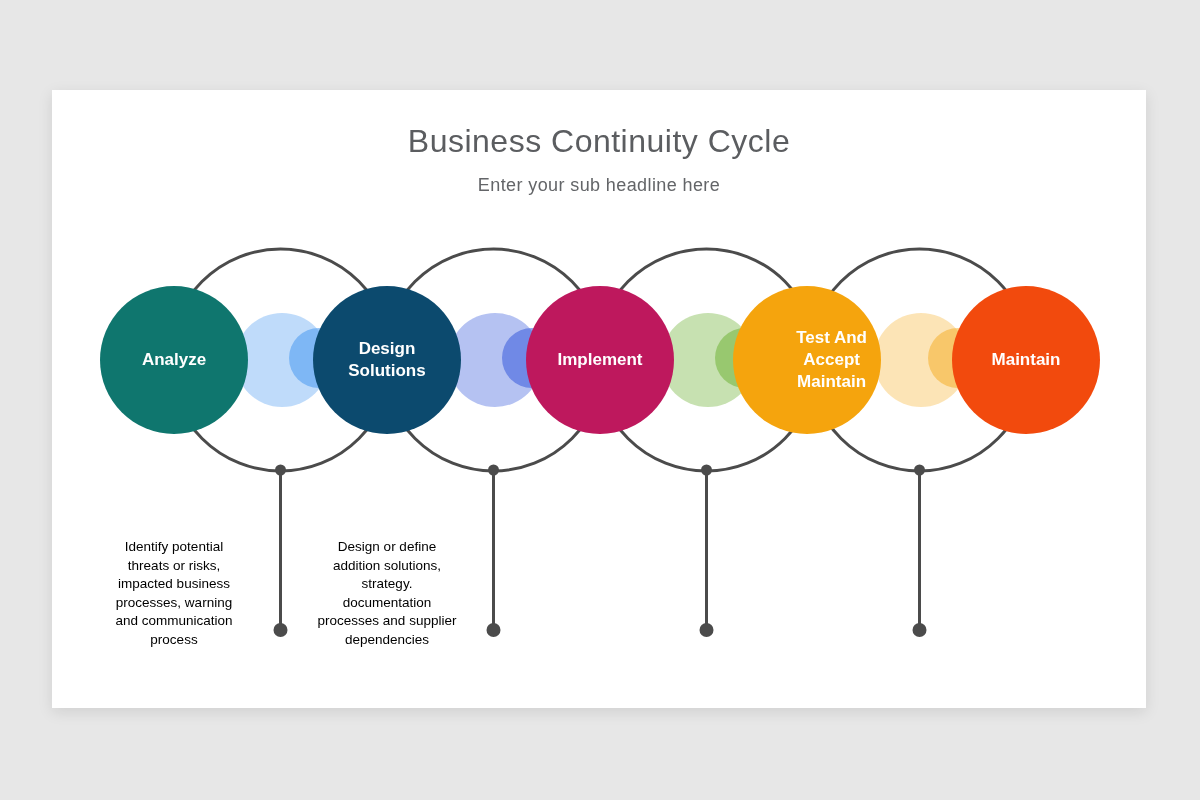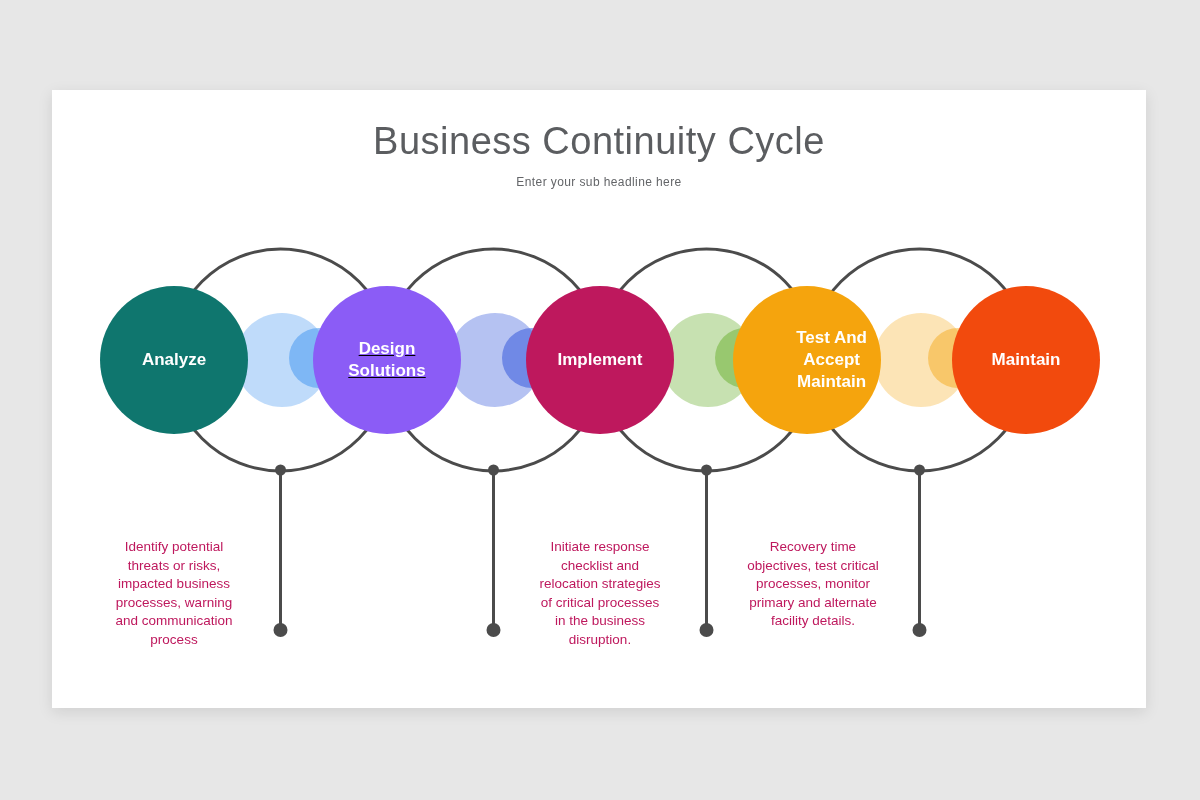--- a/index.html
+++ b/index.html
@@ -12,48 +12,48 @@
   .stage-wrap { position: relative; width: 1200px; height: 800px; }
   .card {
     position: absolute; left: 52px; top: 90px;
     width: 1094px; height: 618px;
     background: #ffffff;
     box-shadow: 0 4px 14px rgba(0,0,0,0.10);
   }
   .title {
     position: absolute; top: 30px; left: 0; width: 100%;
     text-align: center;
-    font-size: 38px; line-height: 42px; font-weight: 400;
+    font-size: 32px; line-height: 42px; font-weight: 400;
     color: #5b5d60; letter-spacing: 0.5px;
   }
   .subtitle {
     position: absolute; top: 85px; left: 0; width: 100%;
     text-align: center;
-    font-size: 12px; color: #636568; letter-spacing: 0.4px;
+    font-size: 18px; color: #636568; letter-spacing: 0.4px;
   }
   .diagram-svg { position: absolute; left: 0; top: 0; }
   .stage-circle {
     position: absolute; top: 196px;
     width: 148px; height: 148px;
     border-radius: 50%;
     display: flex; align-items: center; justify-content: center;
     text-align: center;
   }
   .stage-label {
     color: #ffffff; font-weight: bold;
     font-size: 17px; line-height: 22px;
     white-space: pre-line;
     padding: 0 14px;
   }
   .stage-desc {
     position: absolute; top: 448px;
     width: 204px;
     text-align: center;
     font-size: 13.5px; line-height: 18.5px;
-    color: #be185d;
+    color: #000000;
     white-space: pre-line;
   }
   .s0 { left: 48px; }   .d0 { left: 20px; }
   .s1 { left: 261px; }  .d1 { left: 233px; }
   .s2 { left: 474px; }  .d2 { left: 446px; }
   .s3 { left: 681px; justify-content: flex-end; }  .d3 { left: 659px; }
   .s4 { left: 900px; }  .d4 { left: 872px; }
 </style>
 </head>
 <body>
@@ -98,21 +98,21 @@
         <circle cx="228.5" cy="540" r="7" fill="#4b4b4b"></circle>
         <circle cx="441.5" cy="540" r="7" fill="#4b4b4b"></circle>
         <circle cx="654.5" cy="540" r="7" fill="#4b4b4b"></circle>
         <circle cx="867.5" cy="540" r="7" fill="#4b4b4b"></circle>
       </g>
     </svg>
 
     <div class="stage-circle s0" style="background: #0f766e;">
       <div class="stage-label">Analyze</div>
     </div>
-    <div class="stage-circle s1" style="background: #8b5cf6; text-decoration: underline;">
+    <div class="stage-circle s1" style="background: #0c4a6e;">
       <div class="stage-label">Design
 Solutions</div>
     </div>
     <div class="stage-circle s2" style="background: #be185d;">
       <div class="stage-label">Implement</div>
     </div>
     <div class="stage-circle s3" style="background: rgb(245, 164, 13);">
       <div class="stage-label">Test And
 Accept
 Maintain</div>
@@ -120,26 +120,21 @@
     <div class="stage-circle s4" style="background: rgb(242, 74, 13);">
       <div class="stage-label">Maintain</div>
     </div>
 
     <div class="stage-desc d0">Identify potential
 threats or risks,
 impacted business
 processes, warning
 and communication
 process</div>
-    <div class="stage-desc d2">Initiate response
-checklist and
-relocation strategies
-of critical processes
-in the business
-disruption.</div>
-    <div class="stage-desc d3">Recovery time
-objectives, test critical
-processes, monitor
-primary and alternate
-facility details.</div>
+    <div class="stage-desc d1">Design or define
+addition solutions,
+strategy.
+documentation
+processes and supplier
+dependencies</div>
 
   </div>
 </div>
 
 </body></html>

